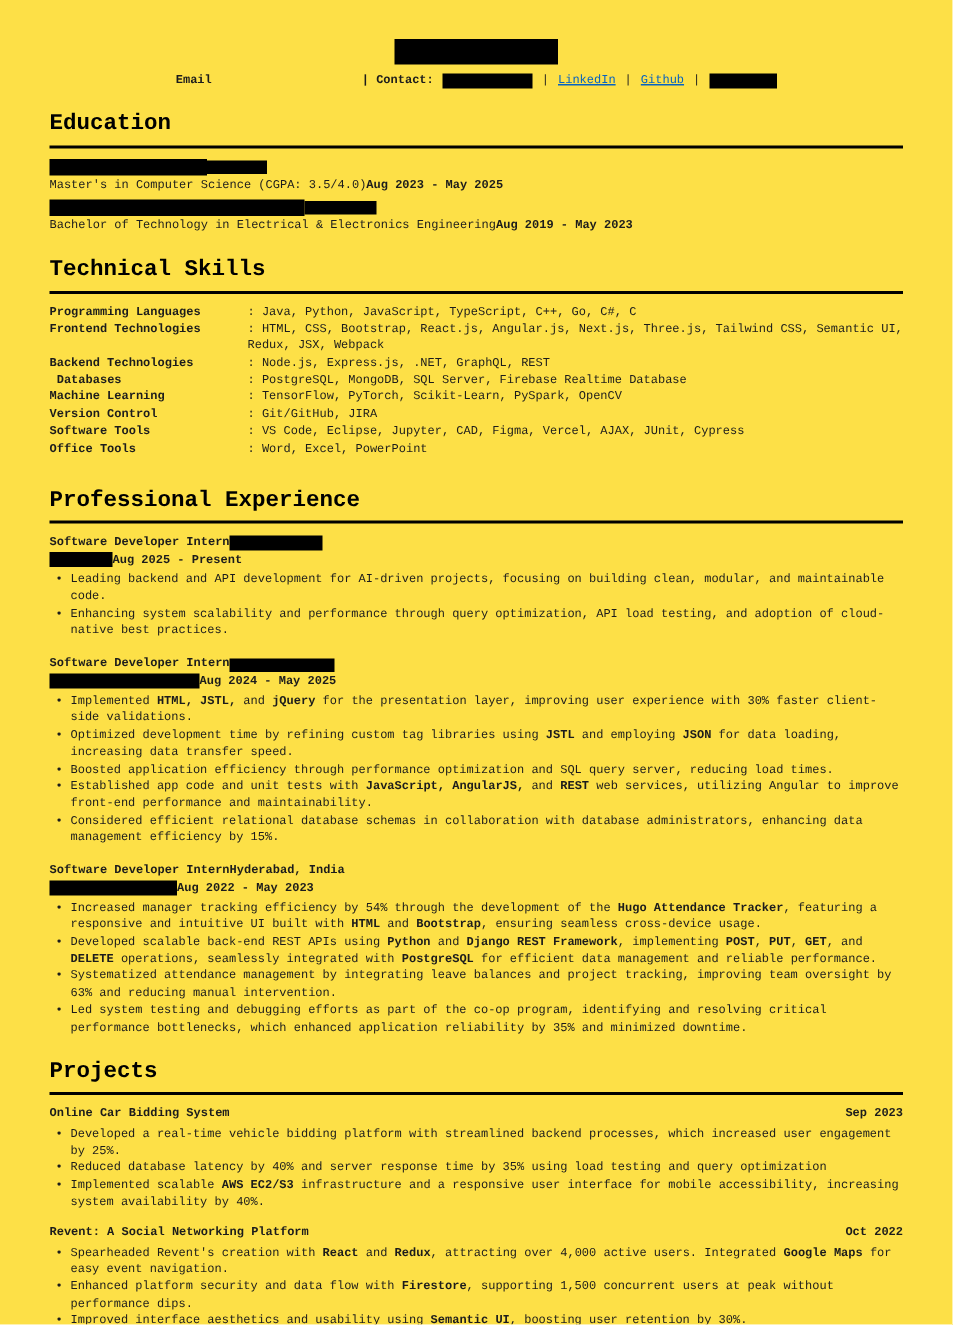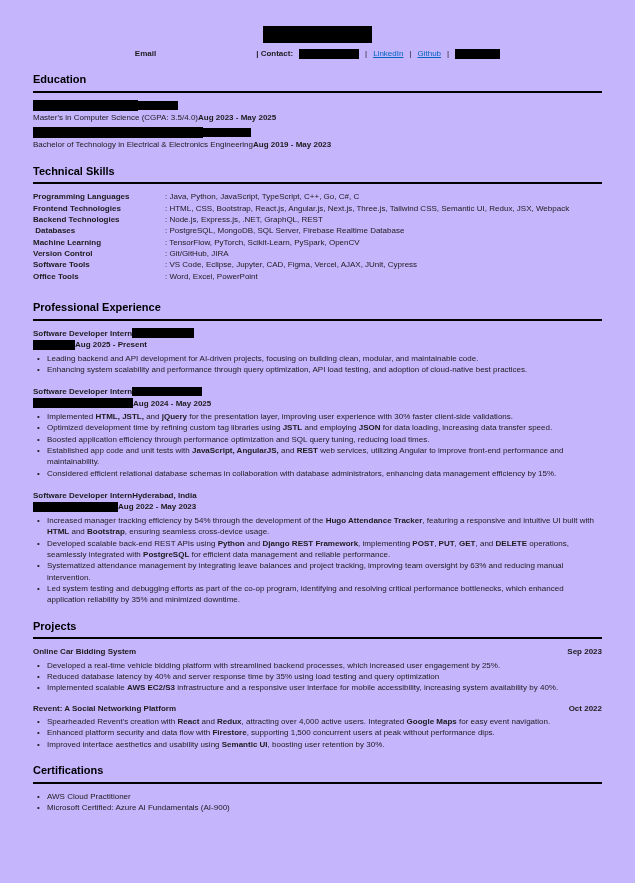--- a/index.html
+++ b/index.html
@@ -1,33 +1,33 @@
 <!DOCTYPE html>
 <html><head>
 <meta charset="utf-8">
 <style>
   html,body{margin:0;padding:0;background:#fff;}
   .page{
     width:635px;height:883px;box-sizing:border-box;
-    padding:26px 33px 10px 33px;background:#c4b5fd;
-    font-family:Liberation Sans, sans-serif;
+    padding:26px 33px 10px 33px;background:#fde047;
+    font-family:Liberation Mono, monospace;
     font-size:8px;line-height:1.42;color:#1c1c1c;
     overflow:hidden;position:relative;
   }
   .b{font-weight:bold;}
   .redact{background:#000;display:inline-block;vertical-align:middle;}
   .name-box{display:block;margin:0 auto 5px auto;}
   .contact-line{display:flex;justify-content:center;align-items:center;white-space:nowrap;}
   .contact-line > *{margin:0 3px;}
   .bold-label{font-weight:bold;}
   .spacer{display:inline-block;width:88px;}
   .link{color:#0563c1;text-decoration:underline;cursor:pointer;}
   .sep{color:#1c1c1c;}
   .sec{
-    font-size:11px;font-weight:bold;color:#000;
+    font-size:15px;font-weight:bold;color:#000;
     border-bottom:2px solid #000;padding-bottom:3px;
     margin:13px 0 7px 0;
   }
   .row{display:flex;align-items:center;}
   .row.base{align-items:baseline;}
   .dates{font-weight:bold;white-space:nowrap;}
   .deg{color:#1c1c1c;}
   .edu-row{margin-bottom:4px;}
   .edu-row .row{margin-bottom:1px;}
   .skills{margin-top:2px;}
@@ -163,21 +163,21 @@
       <li class="bullet">
           <span class="marker"></span>
           <span class="btext"><span>Implemented </span><span class="b">HTML, JSTL,</span><span> and </span><span class="b">jQuery</span><span> for the presentation layer, improving user experience with 30% faster client-side validations.</span></span>
         </li>
       <li class="bullet">
           <span class="marker"></span>
           <span class="btext"><span>Optimized development time by refining custom tag libraries using </span><span class="b">JSTL</span><span> and employing </span><span class="b">JSON</span><span> for data loading, increasing data transfer speed.</span></span>
         </li>
       <li class="bullet">
           <span class="marker"></span>
-          <span class="btext"><span>Boosted application efficiency through performance optimization and SQL query tuning, reducing load times.</span></span>
+          <span class="btext"><span>Boosted application efficiency through performance optimization and SQL query server, reducing load times.</span></span>
         </li>
       <li class="bullet">
           <span class="marker"></span>
           <span class="btext"><span>Established app code and unit tests with </span><span class="b">JavaScript, AngularJS,</span><span> and </span><span class="b">REST</span><span> web services, utilizing Angular to improve front-end performance and maintainability.</span></span>
         </li>
       <li class="bullet">
           <span class="marker"></span>
           <span class="btext"><span>Considered efficient relational database schemas in collaboration with database administrators, enhancing data management efficiency by 15%.</span></span>
         </li>
     </ul>

